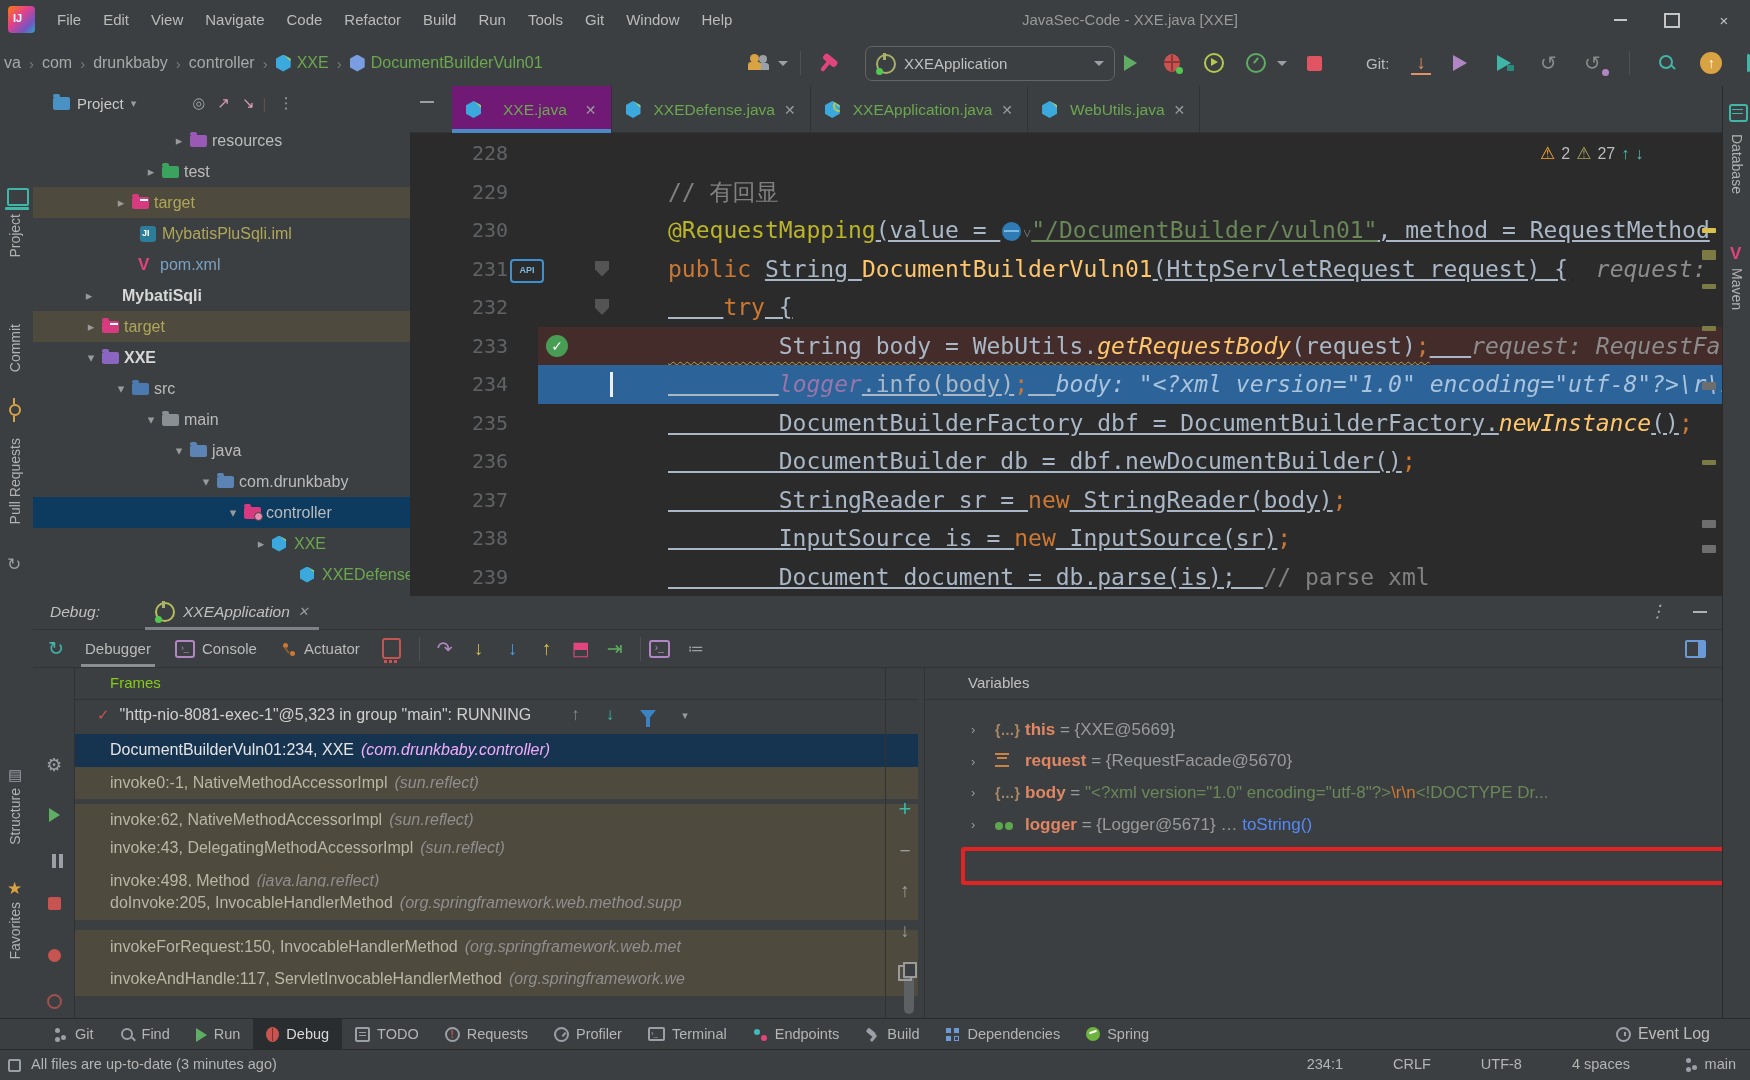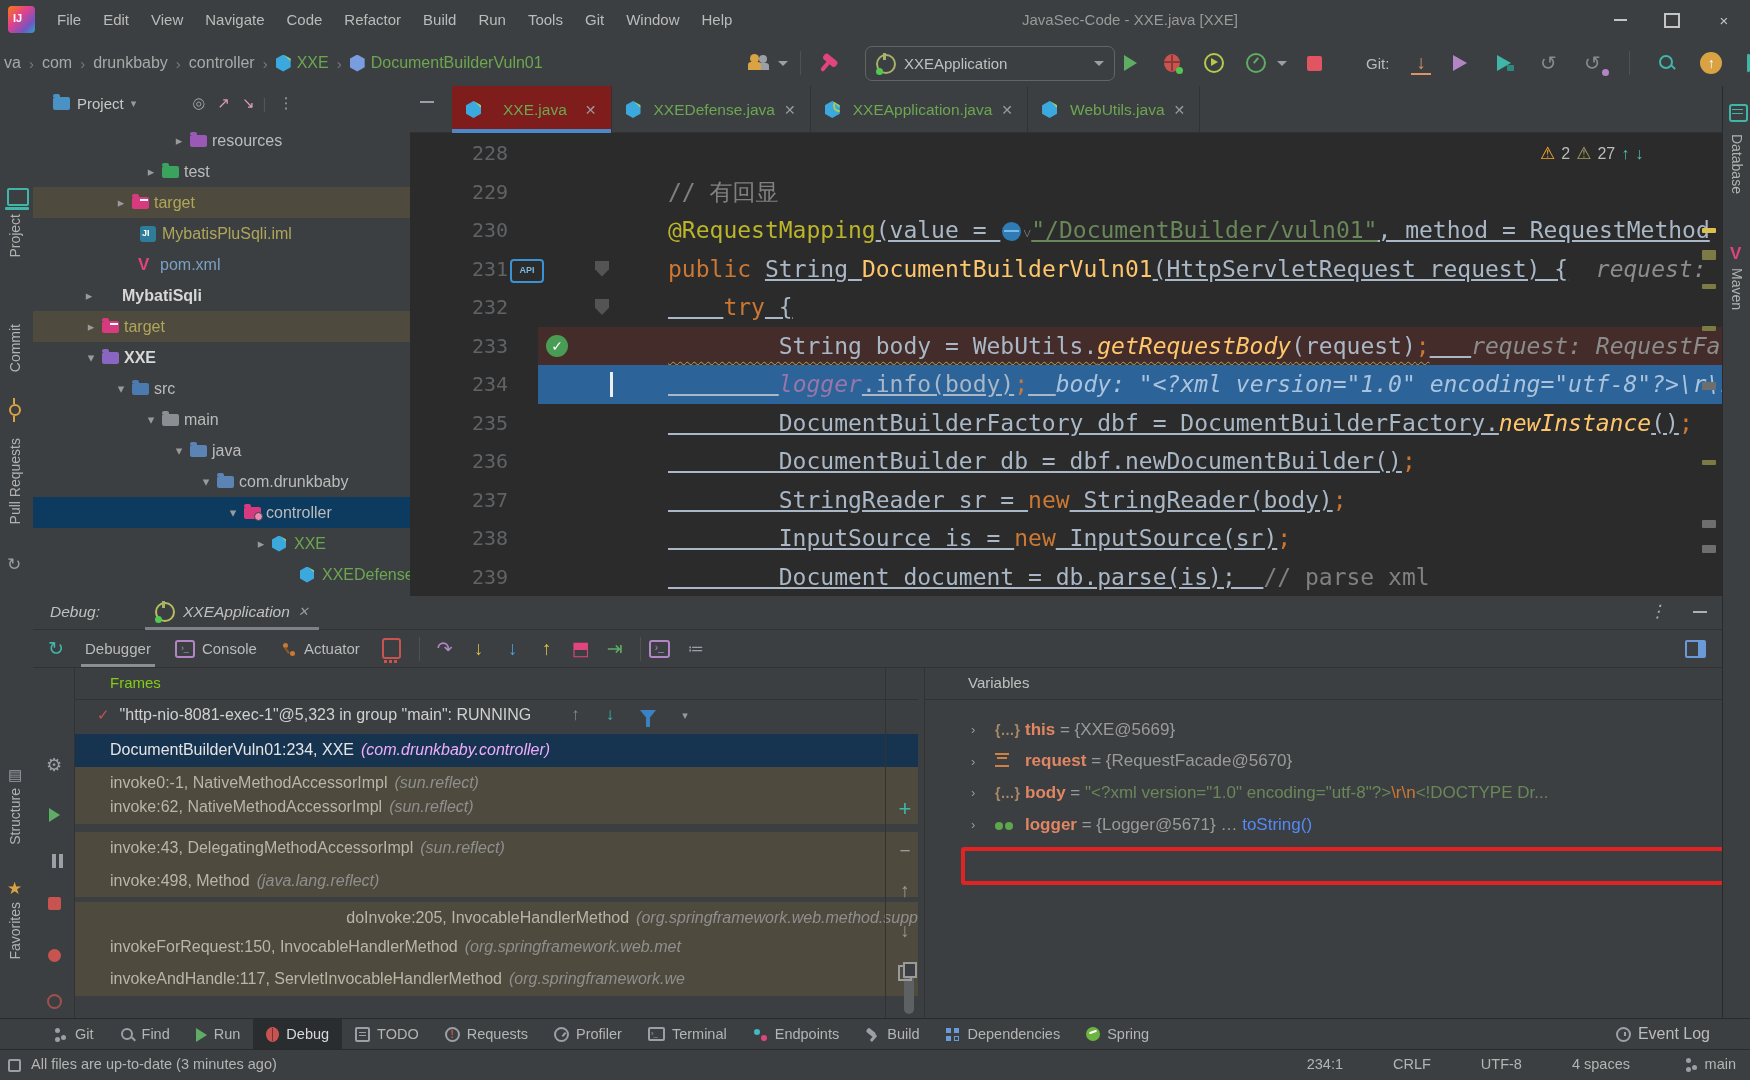--- a/index.html
+++ b/index.html
@@ -116,21 +116,21 @@
   .imlic{width:16px;height:16px;border-radius:3px;background:#2d7d9a;position:relative;}
   .imlic:after{content:"JI";position:absolute;left:2px;top:2px;font-size:9px;font-weight:bold;color:#fff;}
   .mvnV{color:#e0447c;font-weight:bold;font-size:17px;}
   .clsic{width:14px;height:16px;background:#3ba9dd;clip-path:polygon(50% 0,100% 25%,100% 75%,50% 100%,0 75%,0 25%);position:relative;}
   .clsic:after{content:"";position:absolute;right:0;top:0;width:6px;height:6px;background:#9fce6b;clip-path:polygon(0 0,100% 0,100% 100%);}
   
   .tabbar{position:absolute;left:410px;top:86px;width:1312px;height:47px;background:#3c3f41;border-bottom:1px solid #323232;box-sizing:border-box;}
   .hideic{position:absolute;left:10px;top:15px;width:14px;height:2px;background:#9aa0a6;}
   .tabs{position:absolute;left:42px;top:0;height:47px;display:flex;}
   .tab{display:flex;align-items:center;gap:7px;padding:0 14px;font-size:15.5px;color:#6ca750;position:relative;border-right:1px solid #323232;}
-  .tab.active{background:#7f1d1d;gap:16px;}
+  .tab.active{background:#701a75;gap:16px;}
   .tab.active:after{content:"";position:absolute;left:0;right:0;bottom:0;height:4px;background:#4A88C7;}
   .tab .x{color:#9a9a9a;font-size:14px;margin-left:2px;}
   .runbadge{position:absolute;left:8px;bottom:6px;width:8px;height:8px;border:2px solid #b6c94d;border-radius:50%;background:transparent;}
   
   .editor{position:absolute;left:410px;top:133px;width:1312px;height:463px;background:#2b2b2b;overflow:hidden;
           font-family:"DejaVu Sans Mono",monospace;}
   .ln{position:absolute;left:0;width:100%;height:38.5px;}
   .lnum{position:absolute;left:0;top:0;width:128px;height:100%;text-align:right;padding-right:30px;box-sizing:border-box;
         color:#606366;font-size:20px;line-height:38.5px;}
   .lrow{position:absolute;left:128px;right:0;top:0;bottom:0;}
@@ -702,33 +702,33 @@
       </div>
       <div id="framelist">
           <div class="frow sel" style="top: 66px;">
             <span>DocumentBuilderVuln01:234, XXE</span>
             <span class="fpk">(com.drunkbaby.controller)</span>
           </div>
           <div class="frow lib" style="top: 98.7px;">
             <span>invoke0:-1, NativeMethodAccessorImpl</span>
             <span class="fpk">(sun.reflect)</span>
           </div>
-          <div class="frow lib" style="top: 123px;">
+          <div class="frow lib" style="top: 136px;">
             <span>invoke:62, NativeMethodAccessorImpl</span>
             <span class="fpk">(sun.reflect)</span>
           </div>
           <div class="frow lib" style="top: 164.1px;">
             <span>invoke:43, DelegatingMethodAccessorImpl</span>
             <span class="fpk">(sun.reflect)</span>
           </div>
           <div class="frow lib" style="top: 196.8px;">
             <span>invoke:498, Method</span>
             <span class="fpk">(java.lang.reflect)</span>
           </div>
-          <div class="frow lib" style="top: 234px; justify-content: flex-end;">
+          <div class="frow lib" style="top: 219px;">
             <span>doInvoke:205, InvocableHandlerMethod</span>
             <span class="fpk">(org.springframework.web.method.supp</span>
           </div>
           <div class="frow lib" style="top: 262.2px;">
             <span>invokeForRequest:150, InvocableHandlerMethod</span>
             <span class="fpk">(org.springframework.web.met</span>
           </div>
           <div class="frow lib" style="top: 294.9px;">
             <span>invokeAndHandle:117, ServletInvocableHandlerMethod</span>
             <span class="fpk">(org.springframework.we</span>

